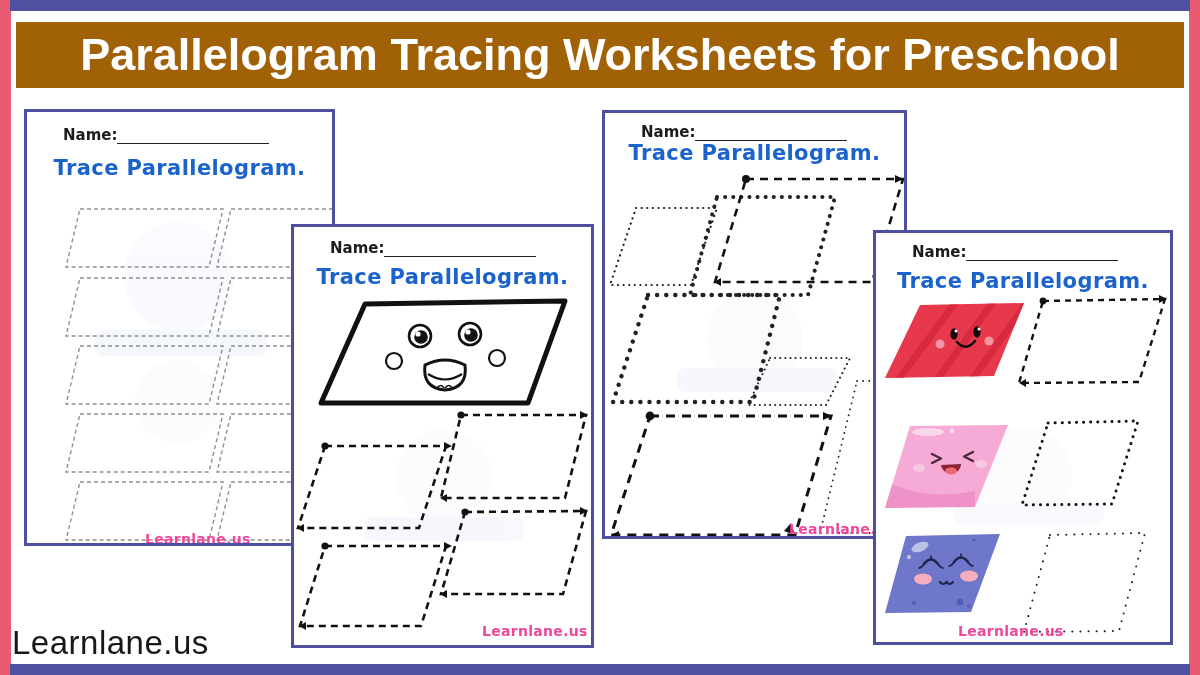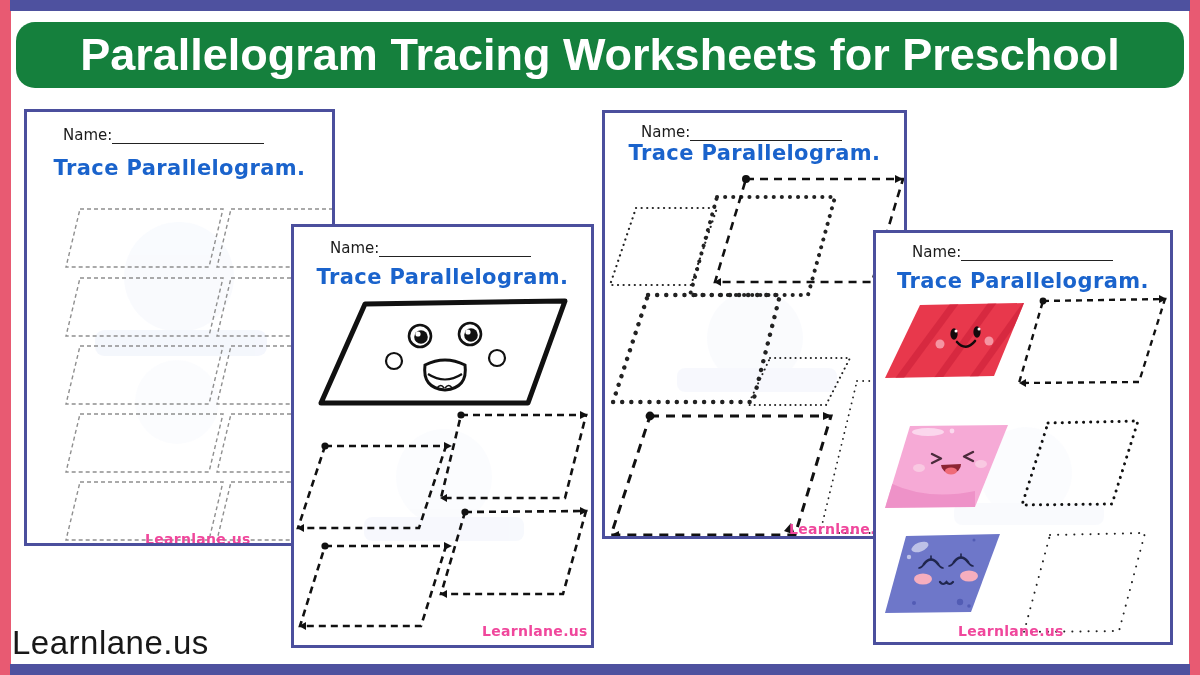--- a/index.html
+++ b/index.html
@@ -7,43 +7,43 @@
     width:1200px;height:675px;position:relative;overflow:hidden;
     background:#ffffff;font-family:"DejaVu Sans",sans-serif;
   }
   
   .frame-side{position:absolute;top:0;bottom:0;width:11px;background:#e85a72;z-index:60;}
   .frame-side.left{left:0;} .frame-side.right{right:0;}
   .frame-strip{position:absolute;left:10px;right:10px;height:11px;background:#4e519f;z-index:60;}
   .frame-strip.top{top:0;} .frame-strip.bottom{bottom:0;}
   
   .banner{
-    position:absolute;left:16px;right:16px;top:22px;height:66px;background:#15803d;
-    display:flex;align-items:center;justify-content:center;z-index:40;border-radius:19px;
+    position:absolute;left:16px;right:16px;top:22px;height:66px;background:#a16207;
+    display:flex;align-items:center;justify-content:center;z-index:40;
   }
   .banner-title{
     color:#ffffff;font-family:"Liberation Sans","DejaVu Sans",sans-serif;
     font-weight:700;font-size:45px;letter-spacing:0px;white-space:nowrap;
   }
   
   .site-footer{
     position:absolute;left:12px;bottom:13px;z-index:55;
     font-family:"Liberation Sans","DejaVu Sans",sans-serif;
     font-size:33px;color:#181818;letter-spacing:0.5px;
   }
   
   .page{
     position:absolute;background:#ffffff;border:3px solid #4b4f9d;
     box-sizing:border-box;overflow:hidden;
   }
   .page-1{left:24px;top:109px;width:311px;height:437px;z-index:10;}
   .page-2{left:291px;top:224px;width:303px;height:424px;z-index:20;}
   .page-3{left:602px;top:110px;width:305px;height:429px;z-index:15;}
   .page-4{left:873px;top:230px;width:300px;height:415px;z-index:25;}
-  .name-row{position:absolute;left:36px;font-size:15px;font-weight:400;color:#1c1c1c;display:flex;align-items:flex-end;}
+  .name-row{position:absolute;left:36px;font-size:15px;font-weight:700;color:#1c1c1c;display:flex;align-items:flex-end;}
   .p1 .name-row{top:14px;} .p2 .name-row{top:12px;} .p3 .name-row{top:10px;} .p4 .name-row{top:10px;}
   .name-line{display:inline-block;width:152px;height:13px;border-bottom:1.6px solid #222;}
   .ws-title{
     position:absolute;left:0;right:0;text-align:center;
     color:#1a63cc;font-weight:700;font-size:21px;letter-spacing:0.4px;
   }
   .p1 .ws-title{top:44px;} .p2 .ws-title{top:38px;} .p3 .ws-title{top:28px;} .p4 .ws-title{top:36px;}
   .ws-sub{position:absolute;left:0;right:0;top:76px;text-align:center;font-size:11.5px;font-weight:700;color:#2a2a2a;}
   .ws-brand{position:absolute;color:#f0479c;font-weight:700;font-size:14px;letter-spacing:0.3px;}
   .page svg{position:absolute;left:0;top:0;}

